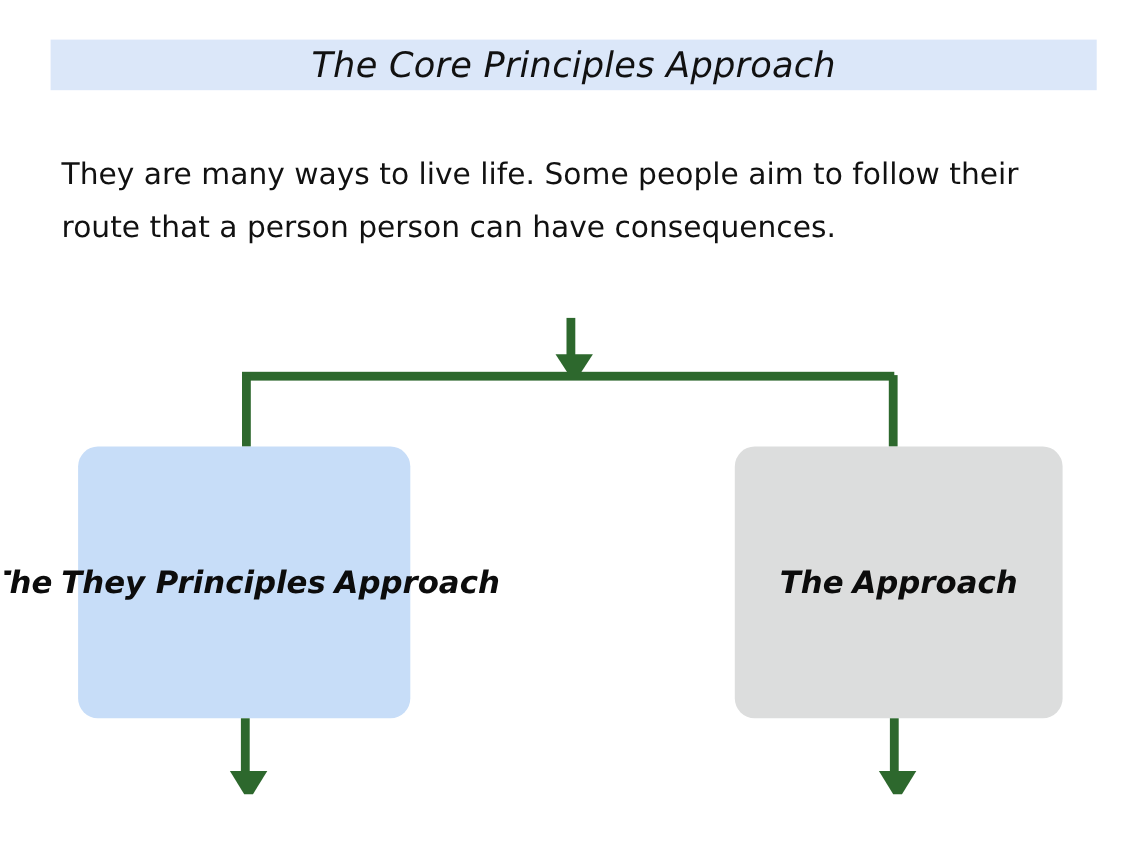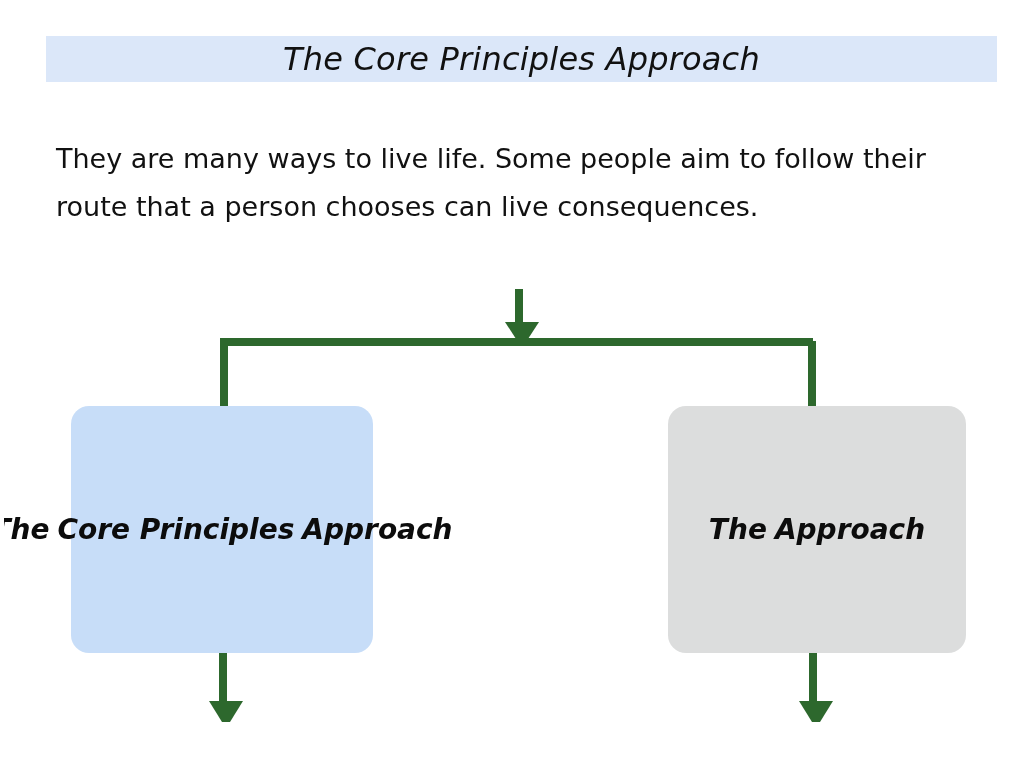--- a/index.html
+++ b/index.html
@@ -70,34 +70,34 @@
 <body>
 
 <div class="page">
 
   <header class="abs title-banner">
     <h1>The Core Principles Approach</h1>
   </header>
 
   <section class="abs intro">
     <div class="intro-line">They are many ways to live life. Some people aim to follow their</div>
-    <div class="intro-line">route that a person chooses can live consequences.</div>
+    <div class="intro-line">route that a person person can have consequences.</div>
   </section>
 
   <div>
     <div class="line center-arrow-shaft"></div>
     <div class="center-arrow-head"></div>
     <div class="line branch-hline"></div>
     <div class="line branch-vline-left"></div>
     <div class="line branch-vline-right"></div>
   </div>
 
   <div class="abs flow-box left">
     <div class="box-line">The</div>
-    <div class="box-line">Core Principles</div>
+    <div class="box-line">They Principles</div>
     <div class="box-line">Approach</div>
   </div>
 
   <div class="abs flow-box right">
     <div class="box-line">The</div>
     <div class="box-line">Approach</div>
   </div>
 
   <div class="line out-arrow-shaft-left"></div>
   <div class="out-arrow-head-left"></div>

